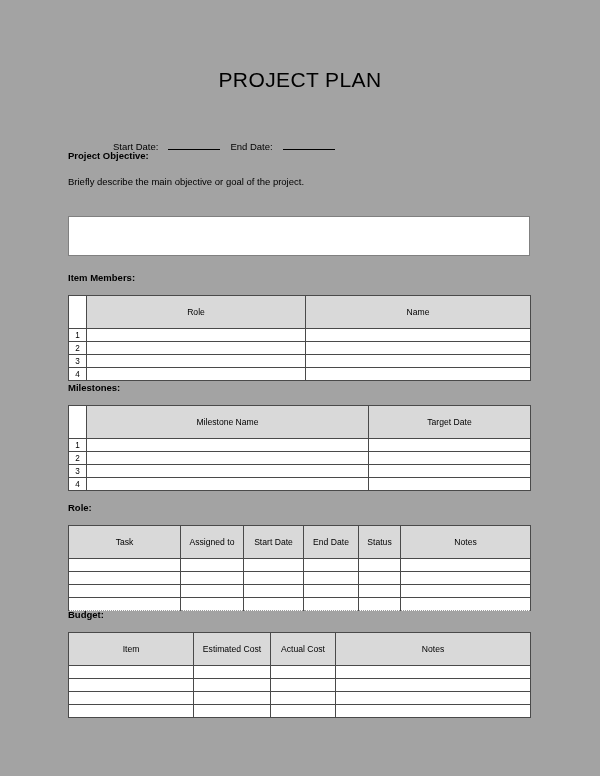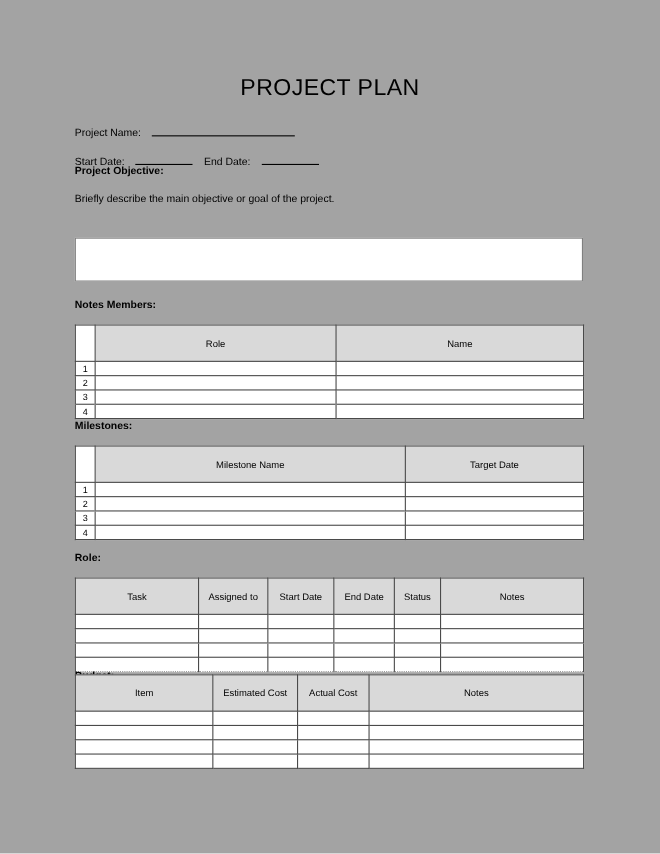--- a/index.html
+++ b/index.html
@@ -111,35 +111,32 @@
     border-bottom: 1px dotted #9a9a9a;
   }
 </style>
 </head>
 <body>
 
 <div class="page">
 
   <div class="doc-title">PROJECT PLAN</div>
 
-  <div class="field-line" style="top:113px;">
-    <span>Project Name:</span><span class="gap"></span><span class="rule rule-name"></span>
-  </div>
-
-  <div class="field-line" style="top:139px;">
+
+  <div class="field-line" style="top:139px;margin-left:45px;">
     <span>Start Date:</span><span class="gap"></span><span class="rule rule-date"></span><span class="gap"></span><span>End Date:</span><span class="gap"></span><span class="rule rule-date"></span>
   </div>
 
   <div class="section-label" style="top:150px;">Project Objective:</div>
 
   <div class="body-text" style="top:176px;">Briefly describe the main objective or goal of the project.</div>
 
   <div class="objective-box"></div>
 
-  <div class="section-label" style="top:272px;">Notes Members:</div>
+  <div class="section-label" style="top:272px;">Item Members:</div>
 
   <table class="grid" style="left:68px; top:295px; width:462px;">
     <colgroup>
       <col style="width:18px;">
       <col style="width:219px;">
       <col style="width:225px;">
     </colgroup>
     <thead>
       <tr>
         <th class="numhead"></th>
@@ -262,21 +259,21 @@
         <td></td>
         <td></td>
         <td></td>
         <td></td>
       </tr>
     </tbody>
   </table>
 
   <div class="section-label" style="top:609px;">Budget:</div>
 
-  <table class="grid" style="left:68px; top:613px; width:462px;">
+  <table class="grid" style="left:68px; top:632px; width:462px;">
     <colgroup>
       <col style="width:125px;">
       <col style="width:77px;">
       <col style="width:65px;">
       <col style="width:195px;">
     </colgroup>
     <thead>
       <tr>
         <th>Item</th>
         <th>Estimated Cost</th>

